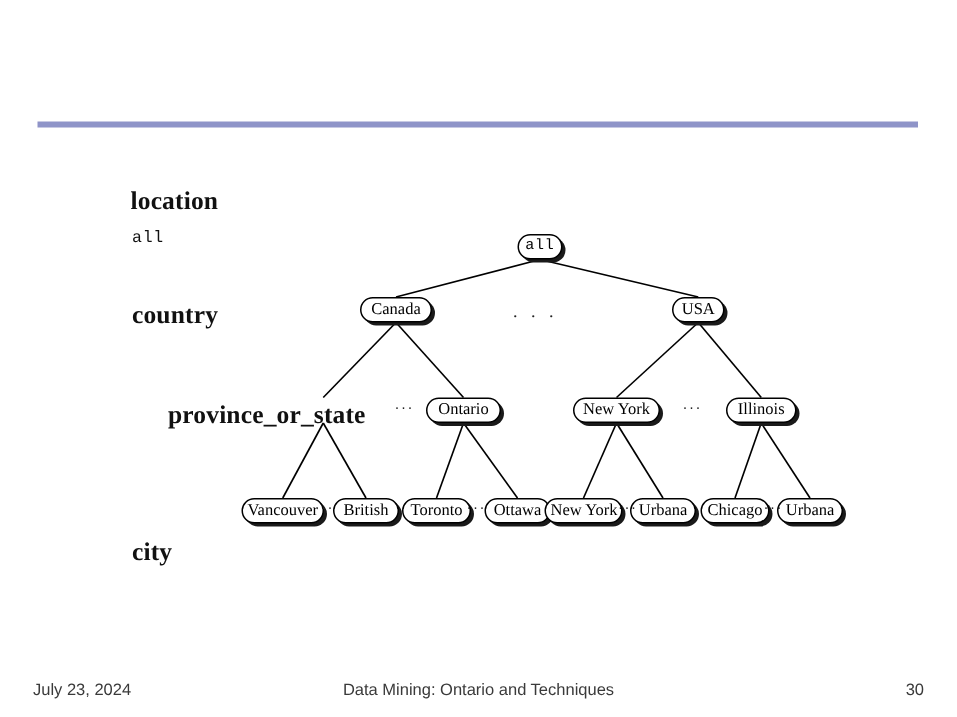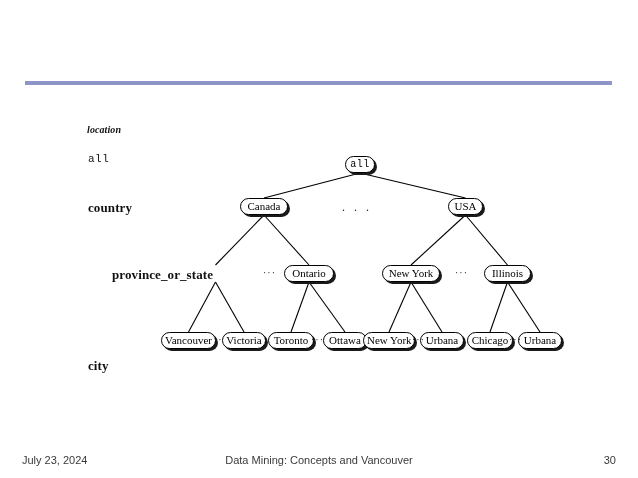--- a/index.html
+++ b/index.html
@@ -78,28 +78,27 @@
     top: 0;
     width: 638px;
     height: 265px;
   }
 
   
   .row-label {
     position: absolute;
     font-family: "Liberation Serif", serif;
     font-weight: bold;
-    font-size: 13px;
+    font-size: 17px;
     color: #111111;
     white-space: nowrap;
     letter-spacing: 0.1px;
   }
   .row-label.italic {
-    font-style: italic;
-    font-size: 10px;
+    font-size: 17px;
   }
   .row-label.mono {
     font-family: "Liberation Mono", monospace;
     font-weight: normal;
     font-style: normal;
     font-size: 11px;
     letter-spacing: 0.5px;
   }
 
   
@@ -175,32 +174,32 @@
   <div class="node mono" style="left: 345px; top: 46px; width: 30px;">all</div>
       <div class="node" style="left: 240px; top: 88px; width: 48px;">Canada</div>
       <div class="node" style="left: 448px; top: 88px; width: 35px;">USA</div>
       <div class="ellipsis wide" style="left: 342px; top: 90px;">. . .</div>
       <div class="node" style="left: 284px; top: 155px; width: 50px;">Ontario</div>
       <div class="node" style="left: 382px; top: 155px; width: 58px;">New York</div>
       <div class="node" style="left: 484px; top: 155px; width: 47px;">Illinois</div>
       <div class="ellipsis" style="left: 263px; top: 157px;">···</div>
       <div class="ellipsis" style="left: 455px; top: 157px;">···</div>
       <div class="node" style="left: 161px; top: 222px; width: 55px;">Vancouver</div>
-      <div class="node" style="left: 222px; top: 222px; width: 44px;">Victoria</div>
+      <div class="node" style="left: 222px; top: 222px; width: 44px;">British</div>
       <div class="node" style="left: 268px; top: 222px; width: 46px;">Toronto</div>
       <div class="node" style="left: 323px; top: 222px; width: 44px;">Ottawa</div>
       <div class="node" style="left: 363px; top: 222px; width: 52px;">New York</div>
       <div class="node" style="left: 420px; top: 222px; width: 44px;">Urbana</div>
       <div class="node" style="left: 467px; top: 222px; width: 46px;">Chicago</div>
       <div class="node" style="left: 518px; top: 222px; width: 44px;">Urbana</div>
       <div class="ellipsis" style="left: 214px; top: 224px;">··</div>
       <div class="ellipsis" style="left: 311px; top: 224px;">···</div>
       <div class="ellipsis" style="left: 412px; top: 224px;">···</div>
       <div class="ellipsis" style="left: 509px; top: 224px;">···</div>
     </div>
 
   <div id="footer">
     <div class="f-date">July 23, 2024</div>
-    <div class="f-center">Data Mining: Concepts and Vancouver</div>
+    <div class="f-center">Data Mining: Ontario and Techniques</div>
     <div class="f-page">30</div>
   </div>
 
 </div>
 
 </body></html>

